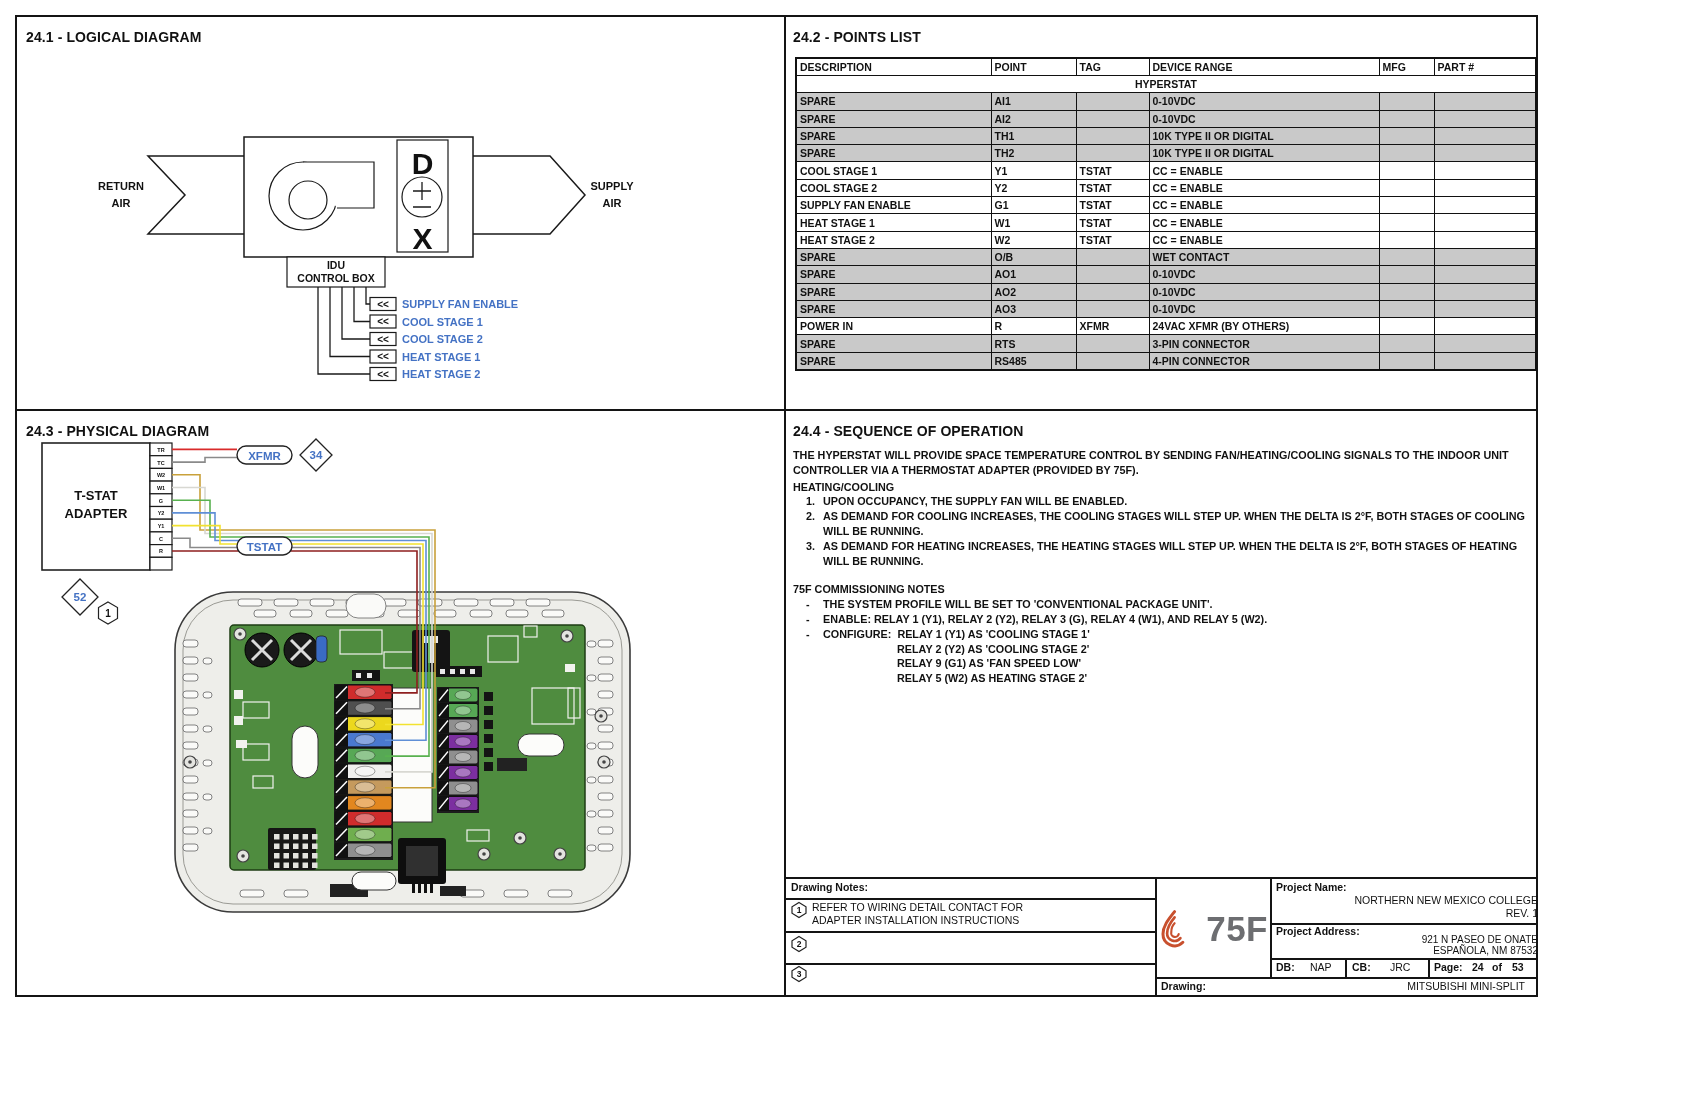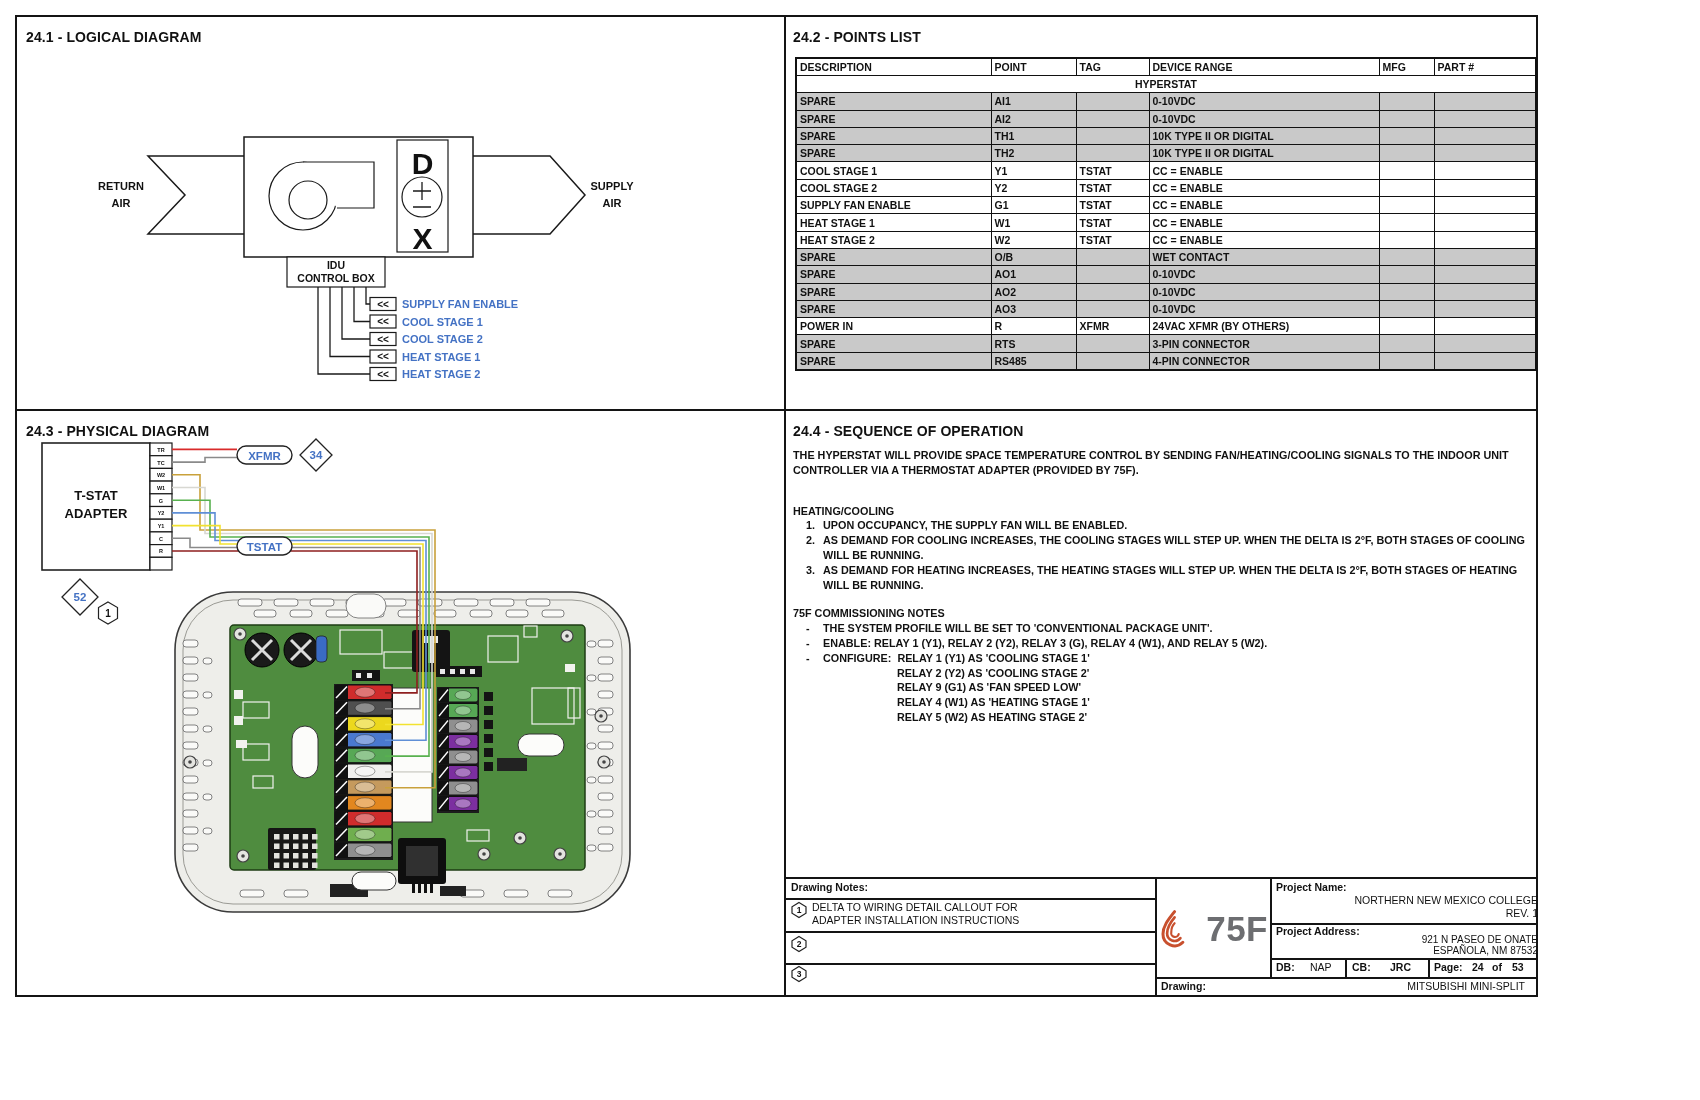--- a/index.html
+++ b/index.html
@@ -24,21 +24,21 @@
   .slot{fill:#fafaf8;stroke:#666;stroke-width:.8}
   .sk{fill:none;stroke:#f2f2ee;stroke-width:1.2}
   .skf{fill:#f2f2ee}
   .screw{fill:#e4e4e0;stroke:#444;stroke-width:1.2}
   
   #points-table{position:absolute;left:795px;top:57px;border-collapse:collapse;table-layout:fixed;width:740px;border:2px solid #111}
   #points-table th,#points-table td{border:1px solid #111;font-size:10.5px;font-weight:700;padding:0 3px;height:16.3px;overflow:hidden;white-space:nowrap;text-align:left}
   #points-table th.tbl-title{text-align:center;height:16px}
   
   #sequence-content{position:absolute;left:793px;top:448px;width:742px;font-size:10.8px;font-weight:700;line-height:14.8px}
-  .seq-head{margin-top:26px}
+  .seq-head{margin-top:2px}
   .seq-head.mt14{margin-top:14px}
   .seq-row{display:flex;margin-left:13px}
   .seq-row .mk{flex:none;width:17px}
   .seq-row .tx{white-space:pre-wrap}
   .seq-row.ind{margin-left:87px}
   
   .tb-text{position:absolute;font-size:10.5px;white-space:nowrap}
   .tb-label{font-weight:700}
   .tb-center{text-align:right;white-space:nowrap}
   #note-1-text{position:absolute;font-size:10.5px;font-weight:400;line-height:13px;width:250px;white-space:normal}
@@ -601,24 +601,20 @@
         <div class="seq-row ind">
           <span class="mk"></span>
           <span class="tx">RELAY 2 (Y2) AS 'COOLING STAGE 2'</span>
         </div>
         <div class="seq-row ind">
           <span class="mk"></span>
           <span class="tx">RELAY 9 (G1) AS 'FAN SPEED LOW'</span>
         </div>
         <div class="seq-row ind">
           <span class="mk"></span>
-          <span class="tx">RELAY 4 (W1) AS 'HEATING STAGE 1'</span>
-        </div>
-        <div class="seq-row ind">
-          <span class="mk"></span>
           <span class="tx">RELAY 5 (W2) AS HEATING STAGE 2'</span>
         </div>
       </div>
   </div>
 
   <div class="hline" style="left:785px;top:877px;width:753px;height:2px"></div>
   <div class="vline" style="left:1155px;top:877px;width:2px;height:120px"></div>
   <div class="vline" style="left:1270px;top:877px;width:2px;height:102px"></div>
   <div class="hline" style="left:785px;top:898px;width:370px;height:1.5px"></div>
   <div class="hline" style="left:785px;top:931px;width:370px;height:1.5px"></div>
@@ -628,21 +624,21 @@
   <div class="hline" style="left:1155px;top:977px;width:383px;height:2px"></div>
   <div class="vline" style="left:1345px;top:958px;width:1.5px;height:19px"></div>
   <div class="vline" style="left:1428px;top:958px;width:1.5px;height:19px"></div>
 
   <div class="tb-text tb-label" style="left:791px;top:881px">Drawing Notes:</div>
 
   <svg class="hexnote" style="left:791px;top:901px" width="16" height="18">
     <polygon points="8,1.5 15,5.8 15,12.2 8,16.5 1,12.2 1,5.8" fill="none" stroke="#222" stroke-width="1.2"></polygon>
     <text x="8" y="12" text-anchor="middle" font-size="8.5" font-weight="700" fill="#111">1</text>
   </svg>
-  <div id="note-1-text" style="left:812px;top:901px">DELTA TO WIRING DETAIL CALLOUT FOR ADAPTER INSTALLATION INSTRUCTIONS</div>
+  <div id="note-1-text" style="left:812px;top:901px">REFER TO WIRING DETAIL CONTACT FOR ADAPTER INSTALLATION INSTRUCTIONS</div>
 
   <svg class="hexnote" style="left:791px;top:935px" width="16" height="18">
     <polygon points="8,1.5 15,5.8 15,12.2 8,16.5 1,12.2 1,5.8" fill="none" stroke="#222" stroke-width="1.2"></polygon>
     <text x="8" y="12" text-anchor="middle" font-size="8.5" font-weight="700" fill="#111">2</text>
   </svg>
   <div class="tb-text" style="left:812px;top:937px;font-weight:400"></div>
 
   <svg class="hexnote" style="left:791px;top:965px" width="16" height="18">
     <polygon points="8,1.5 15,5.8 15,12.2 8,16.5 1,12.2 1,5.8" fill="none" stroke="#222" stroke-width="1.2"></polygon>
     <text x="8" y="12" text-anchor="middle" font-size="8.5" font-weight="700" fill="#111">3</text>
@@ -662,21 +658,21 @@
   <div class="tb-text tb-center" style="left:1270px;top:894px;width:268px;font-weight:400">NORTHERN NEW MEXICO COLLEGE</div>
   <div class="tb-text tb-center" style="left:1270px;top:907px;width:268px;font-weight:400">REV. 1</div>
 
   <div class="tb-text tb-label" style="left:1276px;top:925px">Project Address:</div>
   <div class="tb-text tb-center" style="left:1270px;top:934px;width:268px;font-size:10px;font-weight:400">921 N PASEO DE ONATE</div>
   <div class="tb-text tb-center" style="left:1270px;top:945px;width:268px;font-size:10px;font-weight:400">ESPAÑOLA, NM 87532</div>
 
   <div class="tb-text tb-label" style="left:1276px;top:961px">DB:</div>
   <div class="tb-text" style="left:1310px;top:961px;font-weight:400">NAP</div>
   <div class="tb-text tb-label" style="left:1352px;top:961px">CB:</div>
-  <div class="tb-text" style="left:1390px;top:961px;font-weight:700">JRC</div>
+  <div class="tb-text" style="left:1390px;top:961px;font-weight:400">JRC</div>
   <div class="tb-text tb-label" style="left:1434px;top:961px">Page:</div>
   <div class="tb-text tb-label" style="left:1472px;top:961px">24</div>
   <div class="tb-text tb-label" style="left:1492px;top:961px">of</div>
   <div class="tb-text tb-label" style="left:1512px;top:961px">53</div>
 
   <div class="tb-text tb-label" style="left:1161px;top:980px">Drawing:</div>
   <div class="tb-text tb-center" style="left:1225px;top:980px;width:300px;font-weight:400">MITSUBISHI MINI-SPLIT</div>
 </div>
 
 </body></html>

